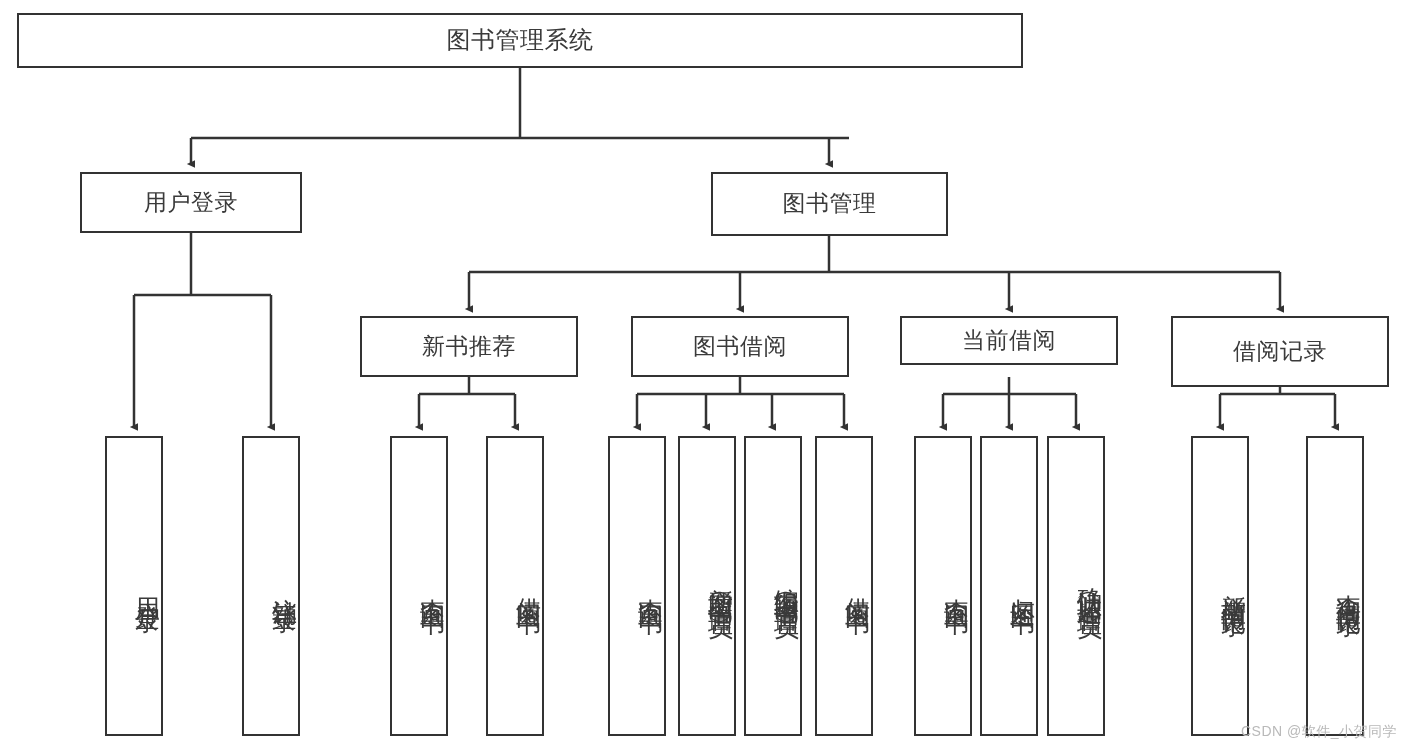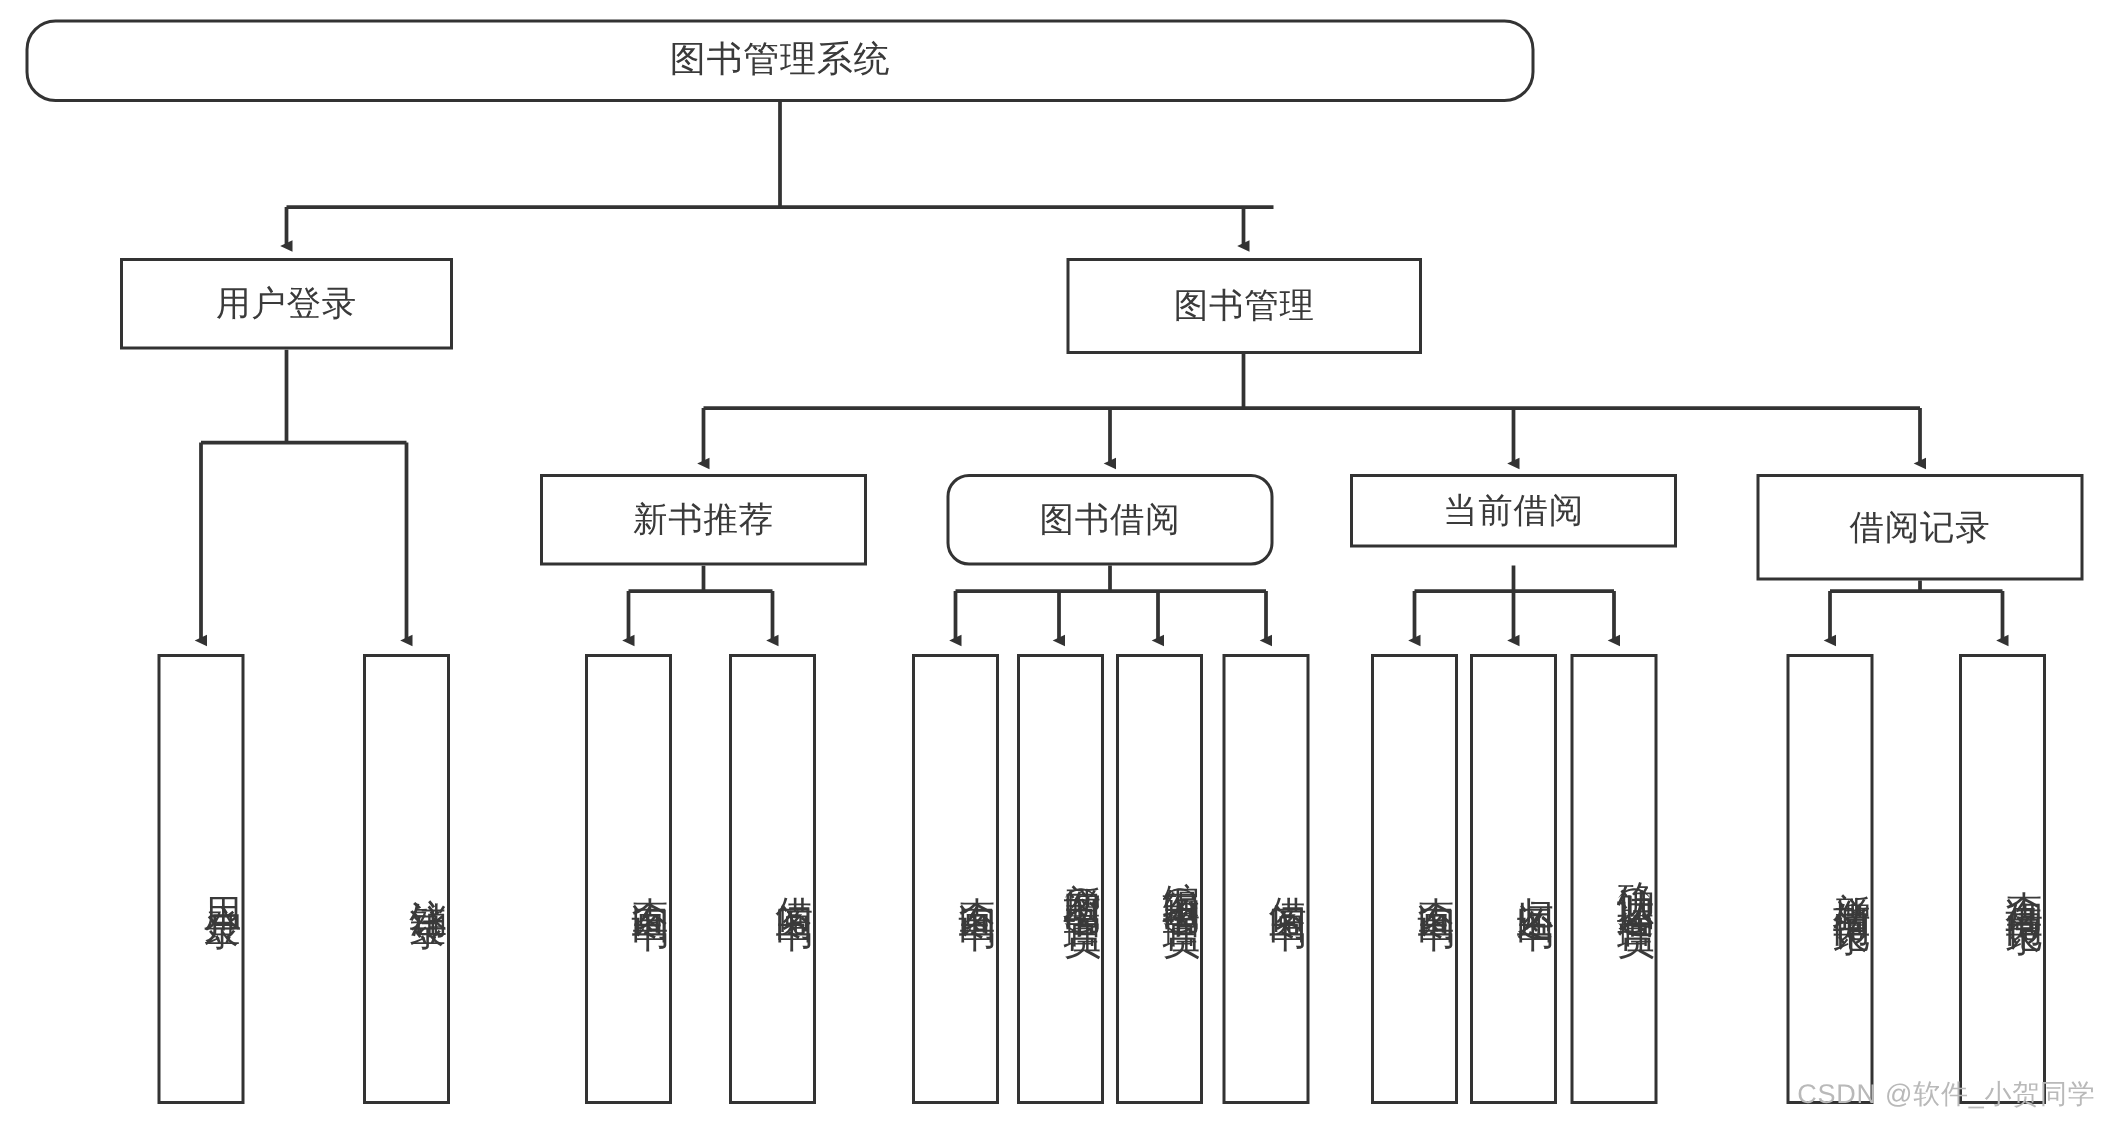--- a/index.html
+++ b/index.html
@@ -36,21 +36,20 @@
     justify-content: center;
     color: #3a3a3a;
   }
   .node.horizontal {
     font-size: 23px;
     letter-spacing: 0.5px;
     line-height: 1.2;
   }
   .node.root {
     font-size: 24px;
-    border-radius: 20px;
   }
   .node.vertical {
     writing-mode: vertical-rl;
     text-orientation: upright;
     font-size: 25px;
     letter-spacing: 4px;
     line-height: 1.05;
     padding: 6px 0;
     align-items: flex-start;
     justify-content: center;
@@ -61,21 +60,21 @@
   .vlabel {
     writing-mode: vertical-rl;
     text-orientation: upright;
     white-space: nowrap;
     display: block;
   }
   #watermark {
     position: absolute;
     right: 8px;
     bottom: 6px;
-    font-size: 18px;
+    font-size: 14px;
     color: #b9b9b9;
     letter-spacing: 0.5px;
     white-space: nowrap;
     user-select: none;
   }
 </style>
 </head>
 <body>
 
 <div id="diagram-root">
@@ -137,21 +136,21 @@
   <div class="node horizontal" style="left:80px; top:172px; width:222px; height:61px;">
     <span>用户登录</span>
   </div>
   <div class="node horizontal" style="left:711px; top:172px; width:237px; height:64px;">
     <span>图书管理</span>
   </div>
 
   <div class="node horizontal" style="left:360px; top:316px; width:218px; height:61px;">
     <span>新书推荐</span>
   </div>
-  <div class="node horizontal" style="left:631px; top:316px; width:218px; height:61px;border-radius:15px;">
+  <div class="node horizontal" style="left:631px; top:316px; width:218px; height:61px;">
     <span>图书借阅</span>
   </div>
   <div class="node horizontal" style="left:900px; top:316px; width:218px; height:49px;">
     <span>当前借阅</span>
   </div>
   <div class="node horizontal" style="left:1171px; top:316px; width:218px; height:71px;">
     <span>借阅记录</span>
   </div>
 
   <div class="node vertical" style="left:105px; top:436px; width:58px; height:300px;">

